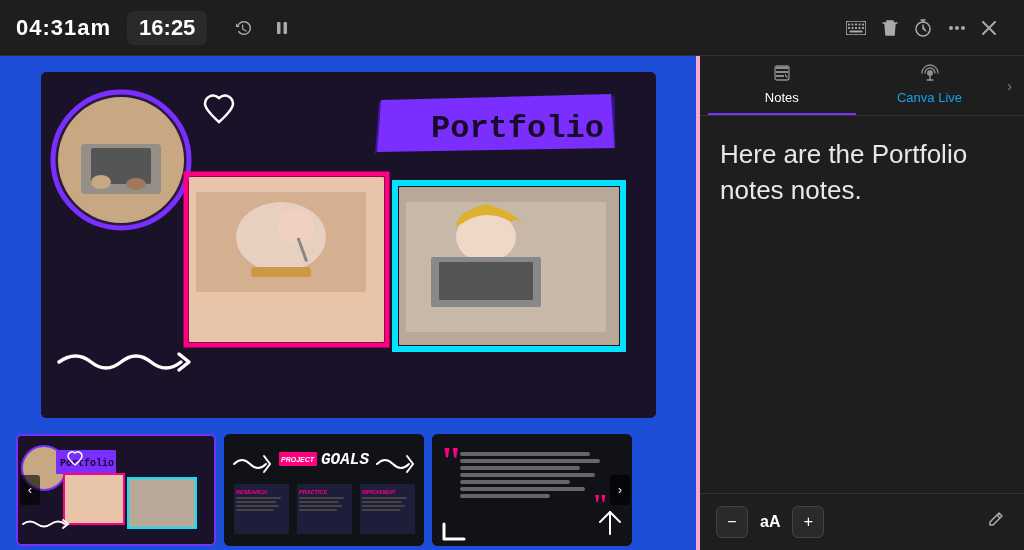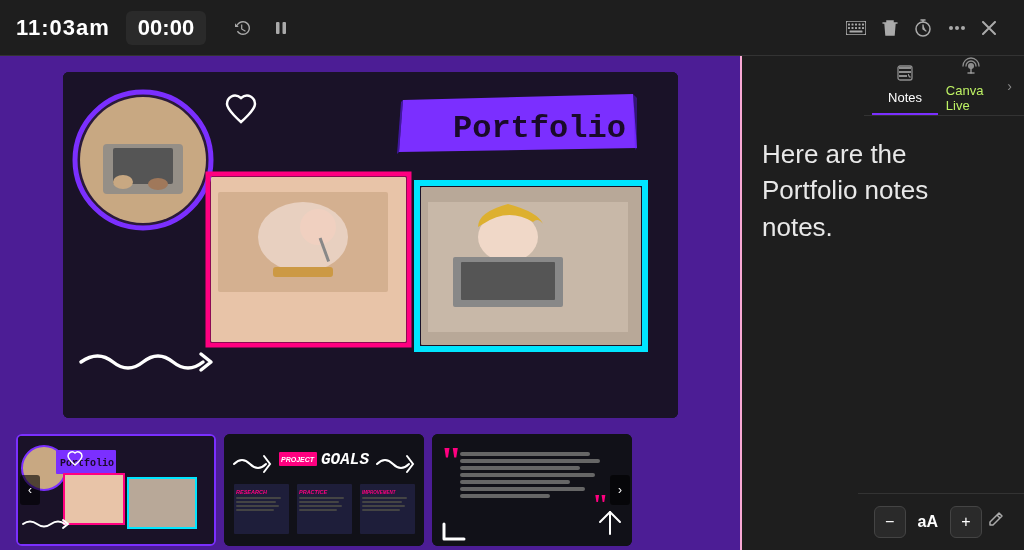--- a/index.html
+++ b/index.html
@@ -68,21 +68,21 @@
     
     .main-area {
       display: flex;
       flex: 1;
       overflow: hidden;
     }
 
     
     .left-panel {
       flex: 1;
-      background: #4c1d95;
+      background: #1d4ed8;
       display: flex;
       flex-direction: column;
       overflow: hidden;
     }
 
     
     .main-slide {
       flex: 1;
       display: flex;
       align-items: center;
@@ -135,26 +135,25 @@
       justify-content: center;
       font-size: 11px;
       color: #888;
     }
     .thumb1-bg { background: #1a1a2e; }
     .thumb2-bg { background: #111118; }
     .thumb3-bg { background: #111118; }
 
     
     .right-panel {
-      width: 284px;
+      width: 328px;
       background: #1e1e1e;
-      border-left: 2px solid #f9a8d4;
+      border-left: 4px solid #f9a8d4;
       display: flex;
       flex-direction: column;
-      align-items: flex-end;
     }
 
     .panel-tabs {
       display: flex;
       align-items: center;
       border-bottom: 1px solid #333;
       padding: 0 8px;
       height: 60px;
       flex-shrink: 0;
     }
@@ -172,21 +171,21 @@
     .panel-tab.active {
       border-bottom: 2px solid #7b2fff;
     }
     .panel-tab-icon {
       font-size: 16px;
       color: #aaa;
     }
     .panel-tab.active .panel-tab-icon { color: #fff; }
     .panel-tab-label {
       font-size: 13px;
-      color: #bef264;
+      color: #0ea5e9;
     }
     .panel-tab.active .panel-tab-label { color: #fff; }
 
     .panel-chevron {
       color: #888;
       font-size: 14px;
       cursor: pointer;
       padding: 4px;
     }
 
@@ -283,22 +282,22 @@
       font-size: 12px;
       display: flex;
       align-items: center;
       justify-content: center;
     }
   </style>
 </head>
 <body>
 
 <div class="top-bar">
-  <span class="time-display">11:03am</span>
-  <div class="timer-display">00:00</div>
+  <span class="time-display">04:31am</span>
+  <div class="timer-display">16:25</div>
 
   <div class="top-bar-icons">
     <button class="icon-btn">
       <svg width="18" height="18" viewBox="0 0 18 18" fill="currentColor">
         <path d="M9 2C6.24 2 3.85 3.57 2.62 5.88L1 4.26V8h3.74L3.47 6.73C4.44 4.72 6.56 3.4 9 3.4c3.09 0 5.6 2.51 5.6 5.6S12.09 14.6 9 14.6c-2.1 0-3.93-1.15-4.9-2.85l-1.22.7C4.04 14.65 6.37 16 9 16c3.87 0 7-3.13 7-7s-3.13-7-7-7zm-.7 3.5v4.2l3.5 2.1-.6 1-4.1-2.45V5.5h1.2z"></path>
       </svg>
     </button>
     <button class="icon-btn">
       <svg width="18" height="18" viewBox="0 0 18 18" fill="currentColor">
         <rect x="4" y="3" width="3.5" height="12" rx="1"></rect>

